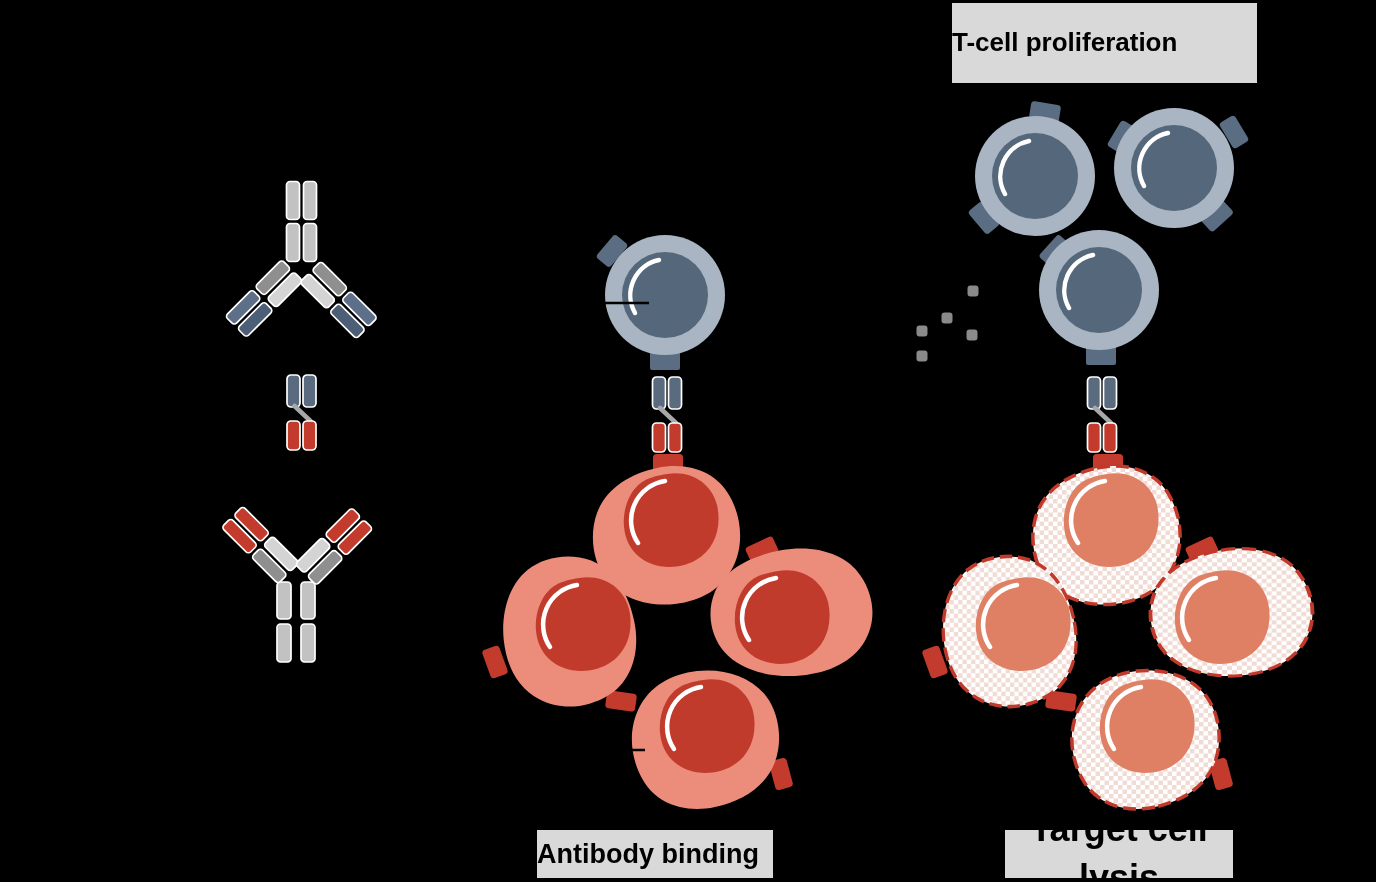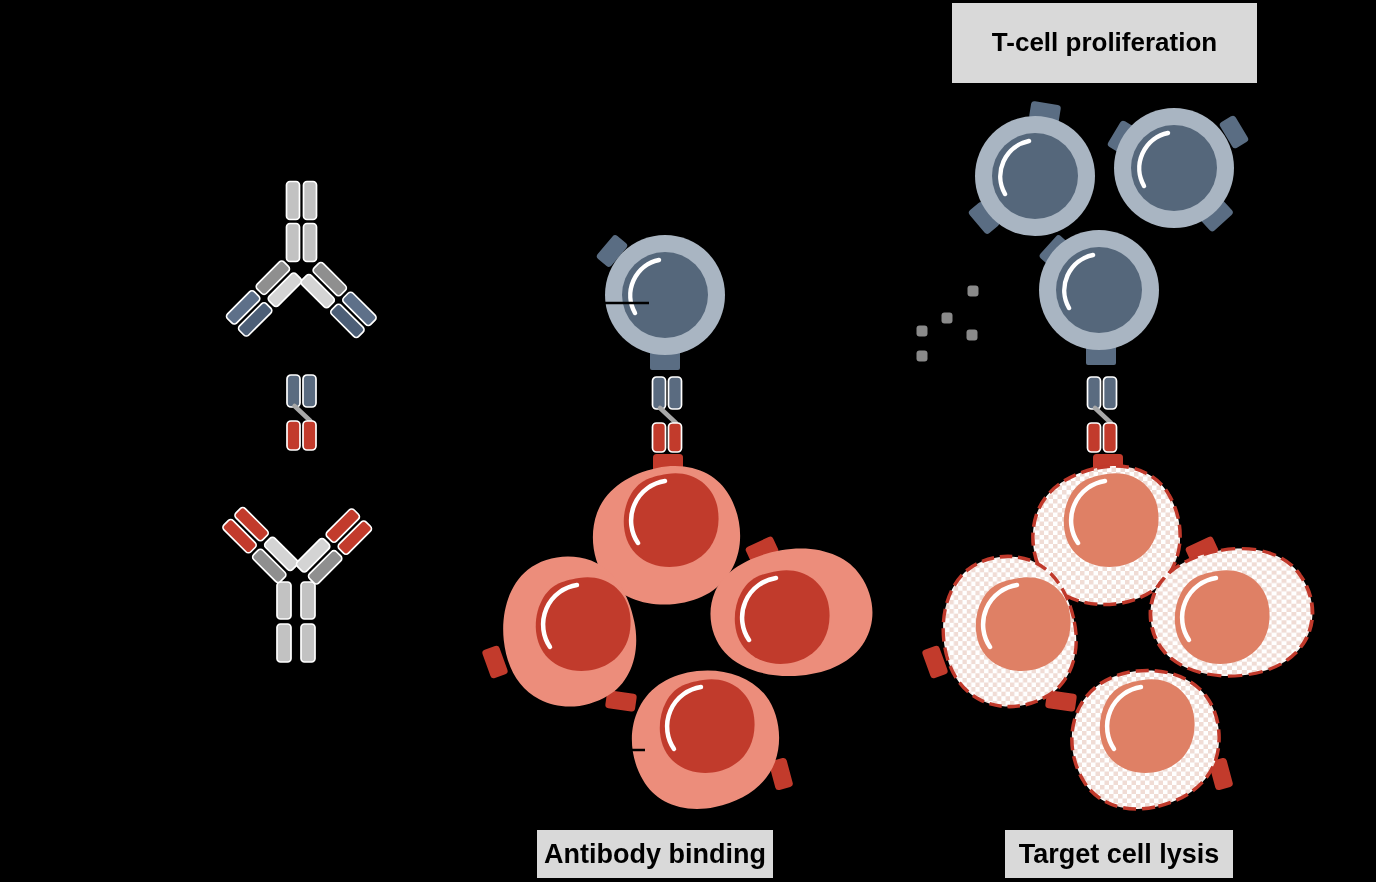--- a/index.html
+++ b/index.html
@@ -3,27 +3,27 @@
 <meta charset="utf-8">
 <style>
   html,body{margin:0;padding:0;background:#000;}
   .stage{
     position:relative;width:1376px;height:882px;overflow:hidden;
     background:var(--canvas-bg,#000);
     font-family:"Liberation Sans", sans-serif;
   }
   .stage svg{position:absolute;left:0;top:0;}
   .label-box{
-    position:absolute;display:flex;flex-direction:column;align-items:center;justify-content:center;
+    position:absolute;display:flex;align-items:center;
     background:var(--label-box-bg,#d9d9d9);color:var(--label-text,#000);
     font-weight:bold;text-align:center;line-height:1.35;gap:36px;
   }
   .label-box.top{left:952px;top:3px;width:305px;height:80px;font-size:26px;}
   .label-box.binding{left:537px;top:830px;width:236px;height:48px;font-size:27px;}
-  .label-box.lysis{left:1005px;top:830px;width:228px;height:48px;font-size:27px;}
+  .label-box.lysis{left:1005px;top:830px;width:228px;height:48px;font-size:36px;}
 
   
   .f-g1{fill:var(--antibody-gray);}
   .f-g2{fill:var(--arm-gray-dark);}
   .f-g3{fill:var(--arm-gray-light);}
   .f-sl1{fill:var(--arm-slate-light);}
   .f-sl2{fill:var(--arm-slate-dark);}
   .f-blue{fill:var(--bite-blue);}
   .f-bred{fill:var(--bite-red);}
   .lnk{stroke:var(--linker-gray);stroke-width:4.5;fill:none;stroke-linecap:round;}

